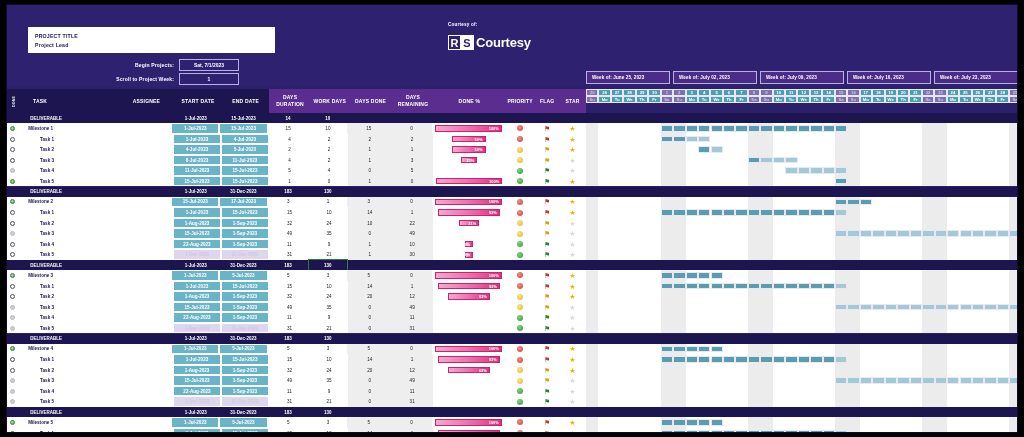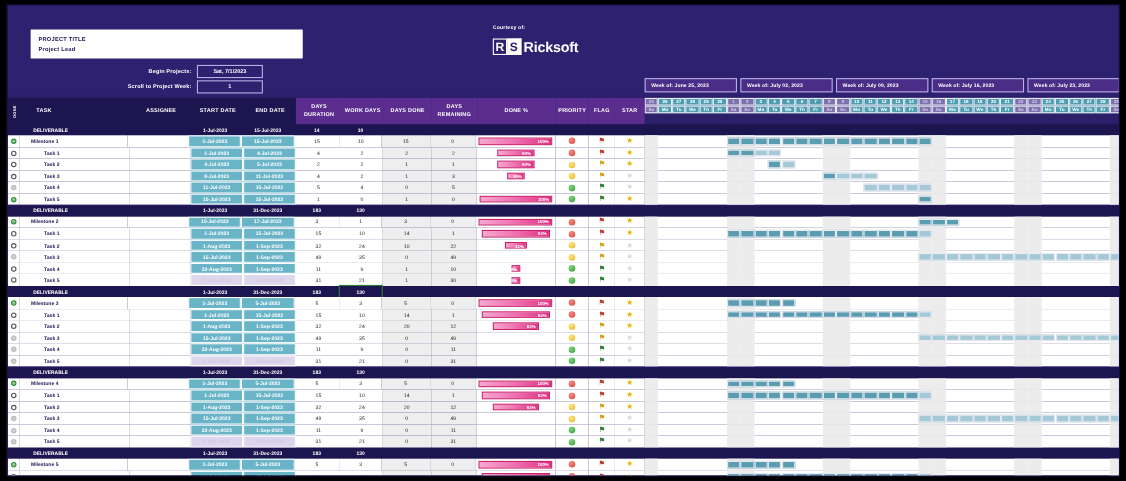--- a/index.html
+++ b/index.html
@@ -143,21 +143,21 @@
       <div class="lab">Scroll to Project Week:</div>
       <div class="val">1</div>
     </div>
 
     <div class="courtesy">Courtesy of:</div>
     <div class="logo">
       <span class="mark">
         <span>R</span>
         <span class="inv">S</span>
       </span>
-      <span class="word">Ricksoft</span>
+      <span class="word">Courtesy</span>
     </div>
 
     <div id="weeks">
         <div class="wk-title">Week of: June 25, 2023</div>
         <div class="wk-title">Week of: July 02, 2023</div>
         <div class="wk-title">Week of: July 09, 2023</div>
         <div class="wk-title">Week of: July 16, 2023</div>
         <div class="wk-title">Week of: July 23, 2023</div>
       </div>
     <div id="daysrow">

